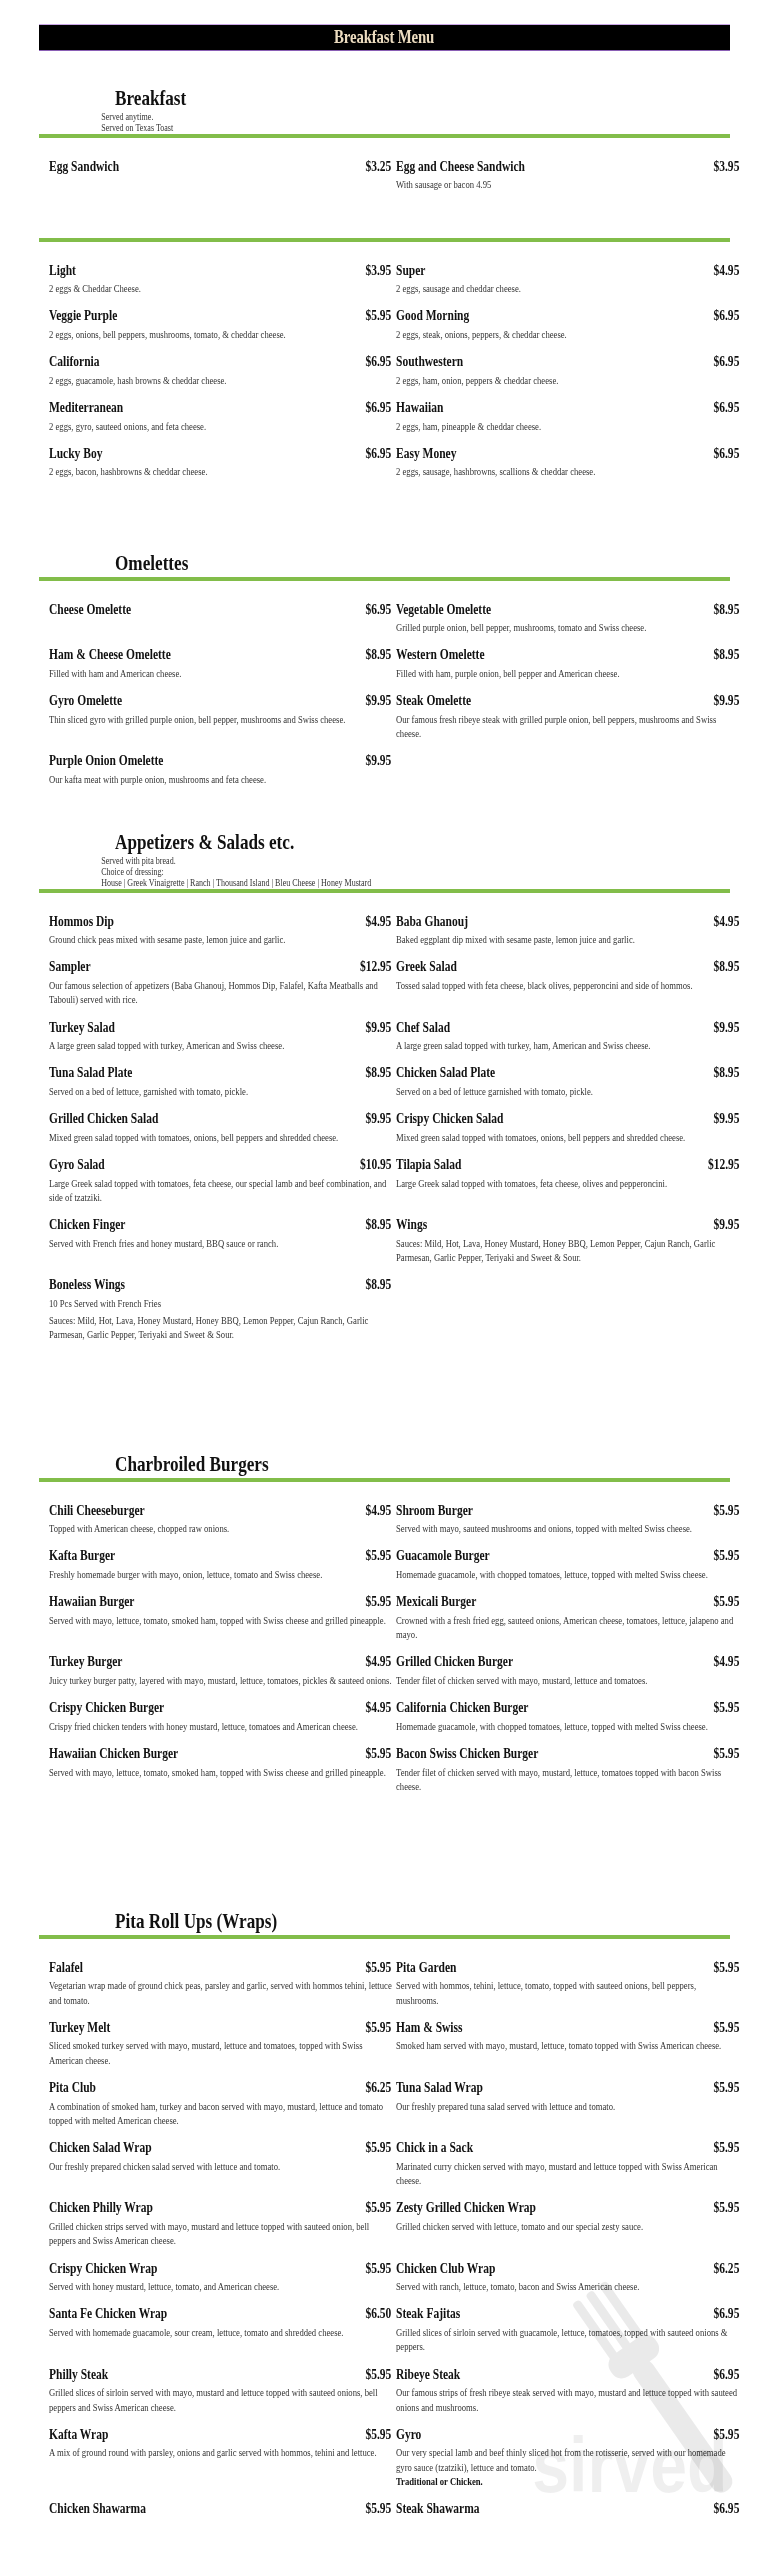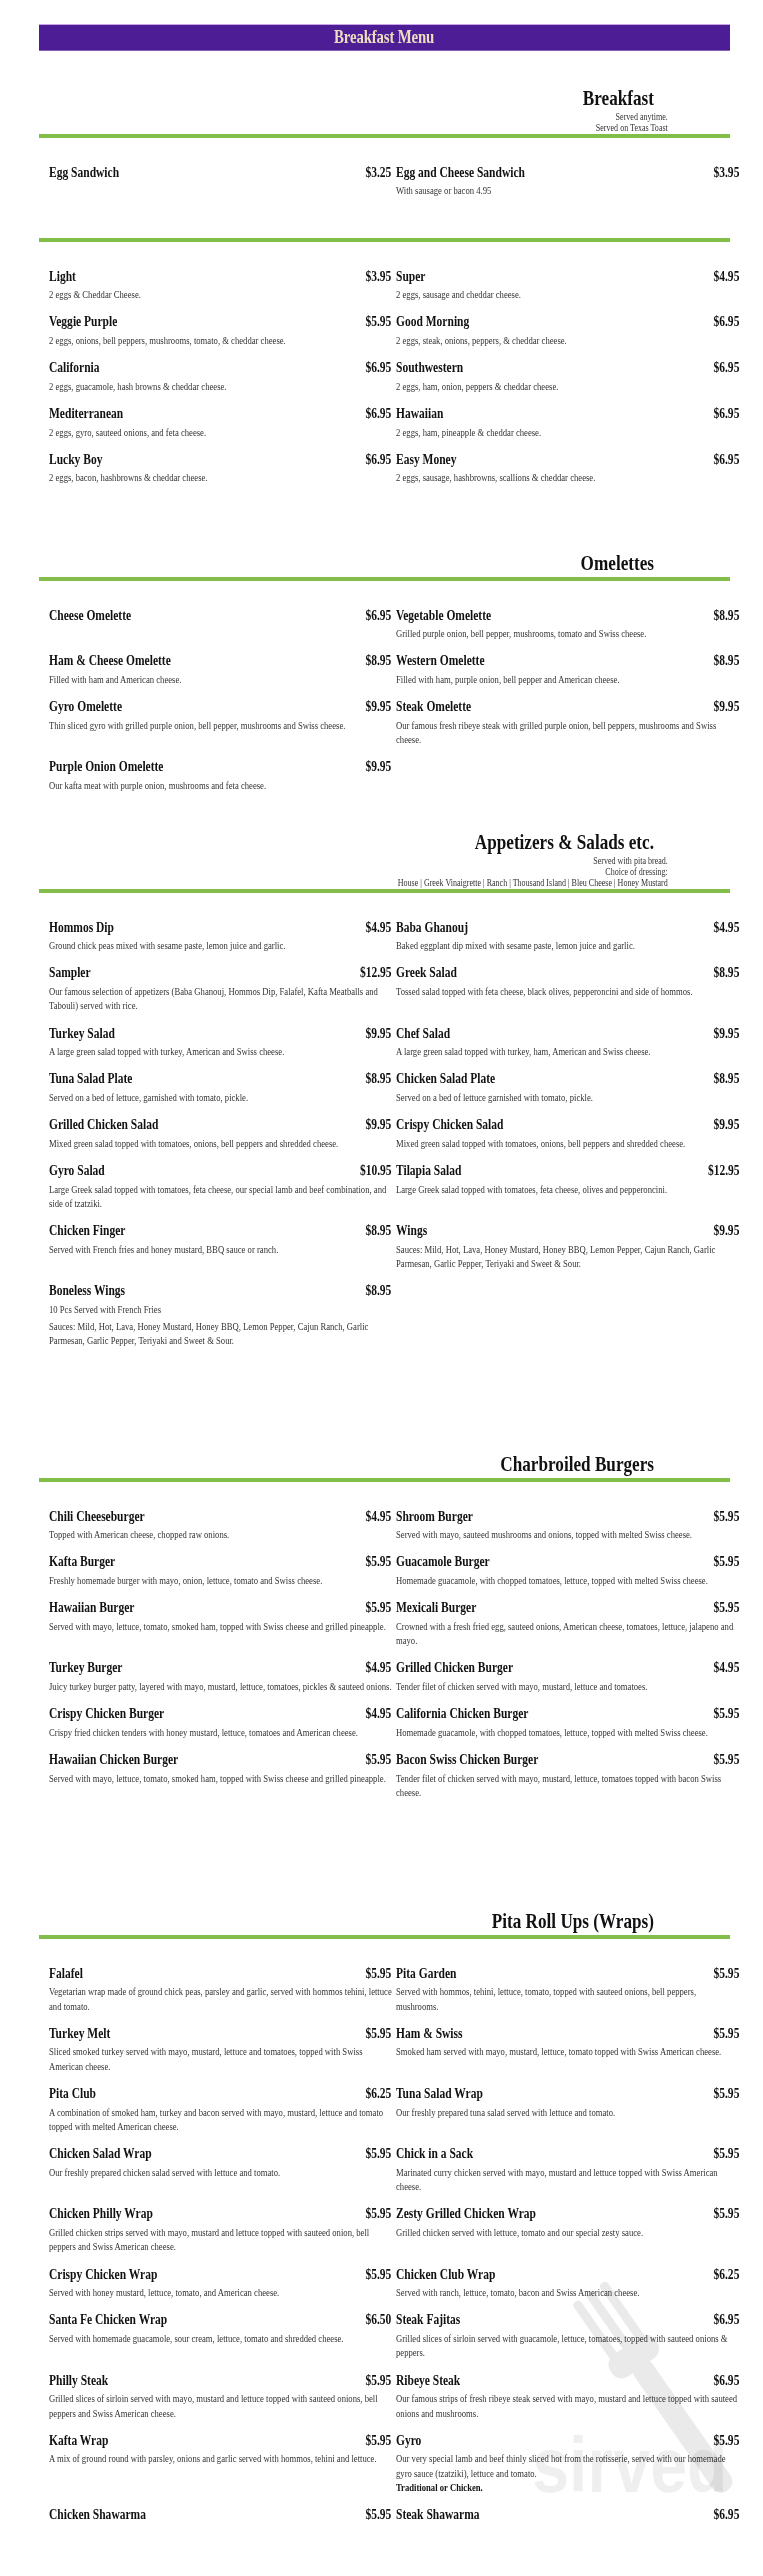--- a/index.html
+++ b/index.html
@@ -8,48 +8,48 @@
     height: 2576px;
     overflow: hidden;
     position: relative;
     font-family: "Liberation Serif", "DejaVu Serif", serif;
     color: #222;
   }
   .page { position: relative; width: 764px; }
   .banner {
     position: absolute;
     left: 39px; top: 23.5px; width: 691px; height: 25px;
-    background: #4c1d95;
+    background: #000000;
     border-top: 0.7px solid #c9a6e6;
     border-bottom: 0.7px solid #8a5fb5;
     display: flex; align-items: center; justify-content: center;
   }
   .banner h1 {
     margin: 0; font-size: 19px; font-weight: bold;
     color: #ecdcc0; letter-spacing: -0.2px;
     transform: scaleX(0.78);
   }
   .section { position: absolute; left: 39px; width: 691px; }
-  .sec-head { text-align: right; }
+  .sec-head { text-align: left; }
   .sec-title {
     font-size: 22px; font-weight: bold; color: #111;
     margin: 0; line-height: 26px;
     transform: scaleX(0.78);
   }
   .sec-sub {
     font-size: 9.8px; color: #333; line-height: 11px;
     transform: scaleX(0.82);
   }
   .rule { height: 3.3px; background: #82bd4a; margin-top: 1.3px; }
   .grid {
     display: grid;
     grid-template-columns: 343px 343px;
     column-gap: 4.6px;
     padding: 0 9.8px;
-    margin-top: 26px;
+    margin-top: 20px;
   }
   .item { margin-bottom: 11.8px; min-height: 26px; }
   .item-head {
     display: flex; justify-content: space-between; align-items: baseline;
   }
   .item-name {
     font-size: 14.4px; font-weight: bold; color: #111;
     transform: scaleX(0.8); transform-origin: left center;
     white-space: nowrap;
   }

